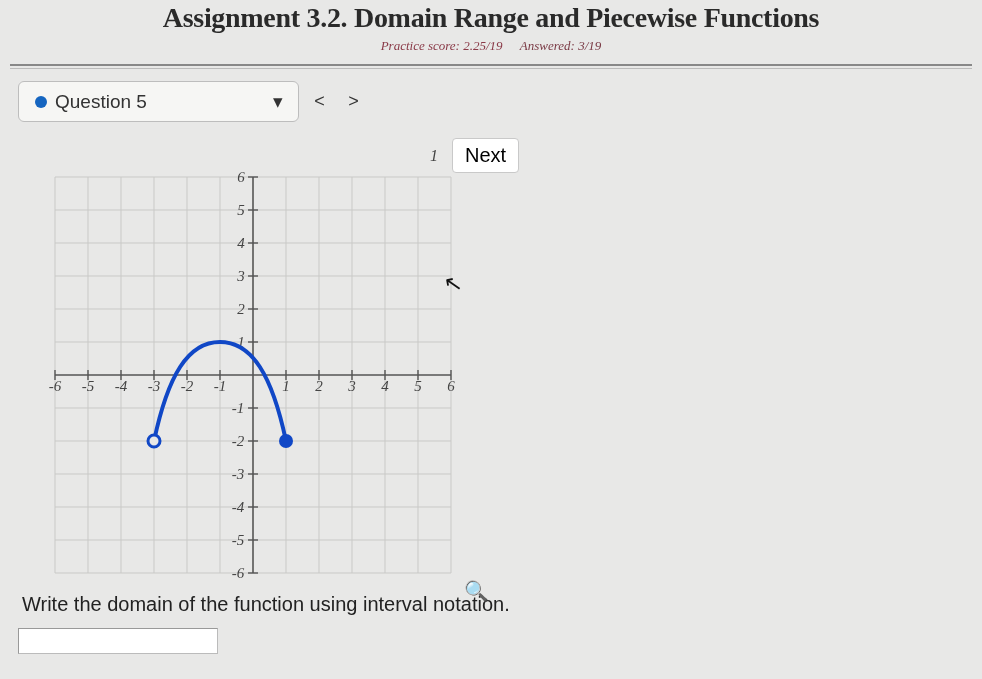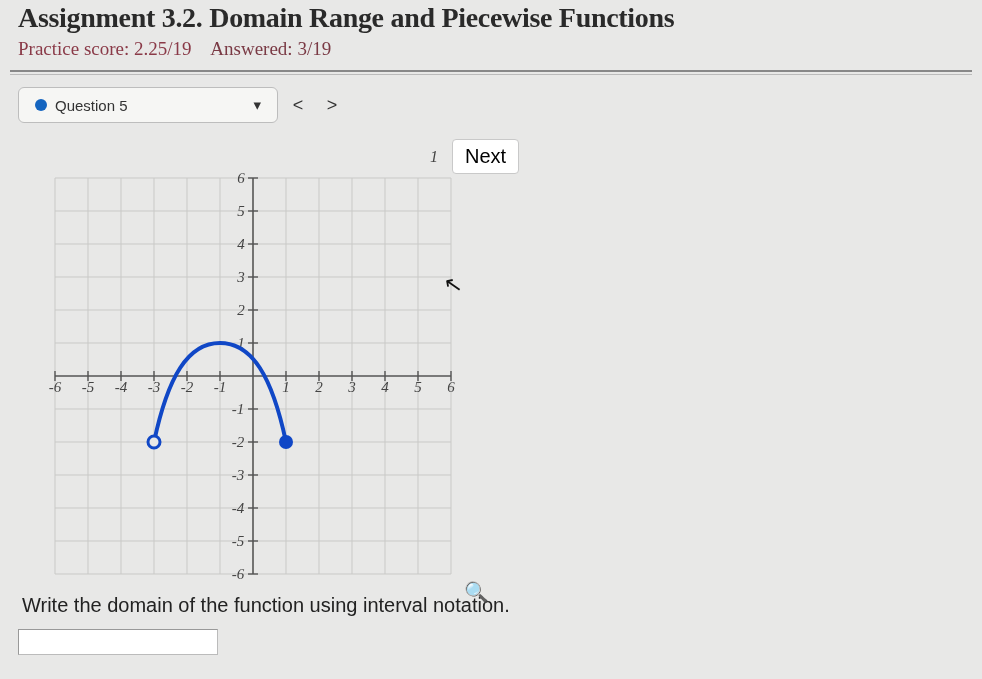--- a/index.html
+++ b/index.html
@@ -6,53 +6,55 @@
   body {
     font-family: Arial, Helvetica, sans-serif;
     background: #e8e8e7;
     width: 982px;
     height: 679px;
     overflow: hidden;
     position: relative;
   }
   .header {
     padding: 0 18px;
+    text-align: center;
   }
   .assignment-title {
     font-size: 28px;
     font-weight: 600;
     color: #2a2a2a;
     padding-top: 2px;
     font-family: Georgia, serif;
     letter-spacing: -0.3px;
   }
   .score-line {
-    font-size: 19px;
+    font-size: 13px;
     color: #8a3a48;
+    font-style: italic;
     padding: 4px 0 10px 0;
     font-family: Georgia, serif;
   }
   .score-line .answered { color: #7a3a45; margin-left: 14px; }
   .hr1 { border: none; border-top: 2px solid #888; margin: 0 10px; }
   .hr2 { border: none; border-top: 1px solid #bbb; margin: 2px 10px 12px; }
   .qbar {
     display: flex;
     align-items: center;
     gap: 6px;
     margin: 0 18px;
   }
   .qbtn {
     display: inline-flex;
     align-items: center;
     gap: 8px;
     background: #f6f6f4;
     border: 1px solid #bdbdbd;
     border-radius: 6px;
     padding: 8px 16px;
-    font-size: 15px;
+    font-size: 19px;
     color: #333;
     cursor: pointer;
   }
   .dot {
     width: 12px; height: 12px; border-radius: 50%;
     background: #1565c0;
     display: inline-block;
   }
   .navsmall {
     display:inline-flex; align-items:center; justify-content:center;

